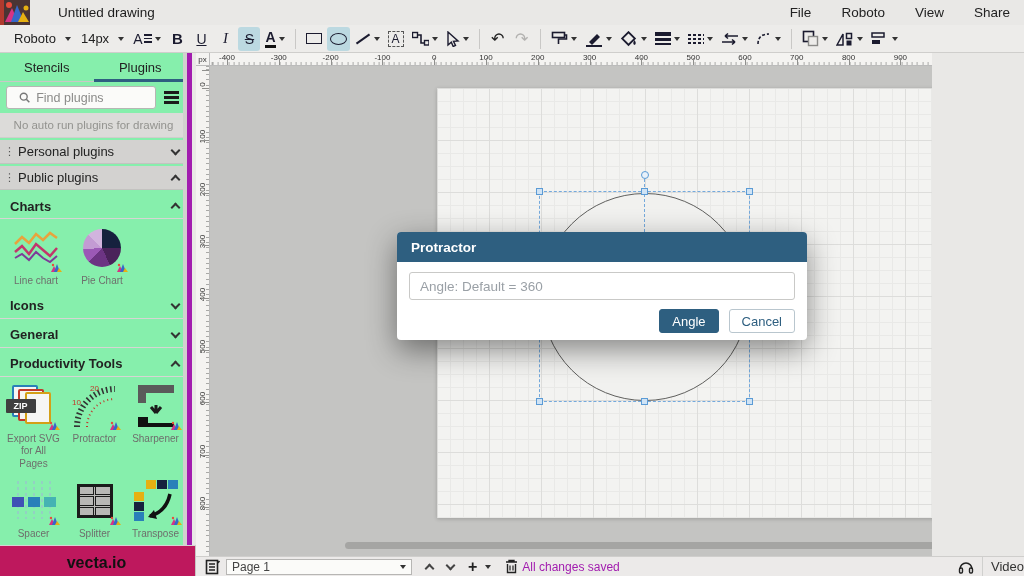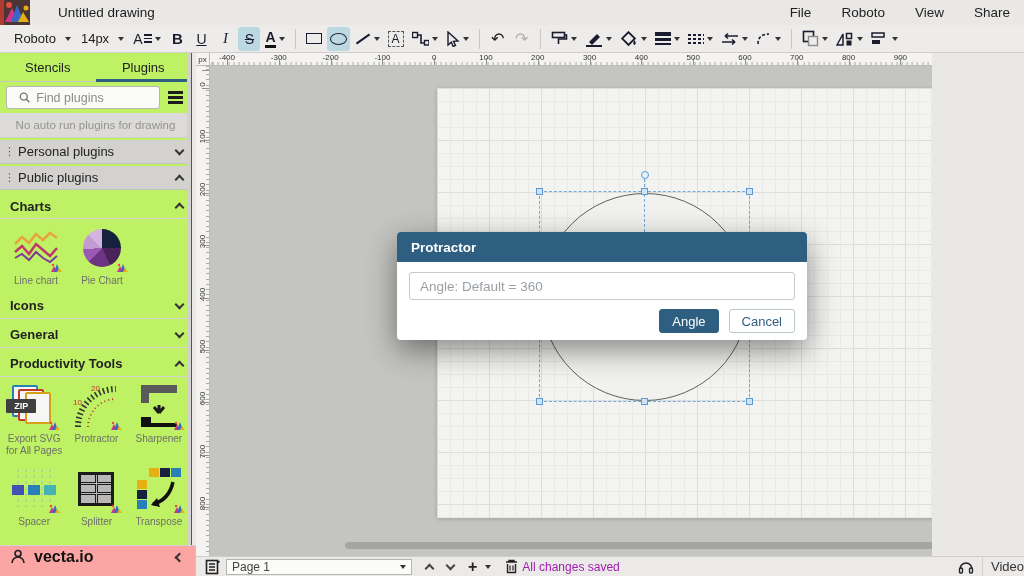--- a/index.html
+++ b/index.html
@@ -33,21 +33,21 @@
   .minibars { display:flex; flex-direction:column; gap:2px; margin-left:2px; }
   .minibars i { display:block; width:8px; height:1.5px; background:#1b1b2f; }
   .lw { display:flex; flex-direction:column; gap:2px; }
   .lw i { display:block; width:16px; background:#1b1b2f; }
   .dashrow { display:flex; flex-direction:column; gap:2px; }
   .dashrow i { display:block; width:16px; height:2px; background:repeating-linear-gradient(90deg,#1b1b2f 0 3px,transparent 3px 5px); }
   .undo { font-size:16px; color:#222; }
   .redo { font-size:16px; color:#b3b2b0; }
 
   
-  .sidebar { position:absolute; left:0; top:53px; width:192px; height:492px; background:#bef264; border-right:1px solid #a21caf; overflow:hidden; }
+  .sidebar { position:absolute; left:0; top:53px; width:192px; height:492px; background:#86efac; border-right:5px solid #a21caf; overflow:hidden; }
   .side-scroll { position:absolute; right:0; top:0; width:4px; height:100%; background:#d2d1cf; }
   .tabs { display:flex; height:29px; border-bottom:1px solid #c9c8c6; }
   .tab { flex:1; display:flex; align-items:center; justify-content:center; font-size:13px; position:relative; cursor:default; }
   .tab.active { font-weight:400; }
   .tab.active::after { content:""; position:absolute; left:0; right:0; bottom:-1px; height:3px; background:var(--accent); }
   .searchrow { display:flex; align-items:center; padding:4px 6px; gap:6px; }
   .searchbox { flex:1; display:flex; align-items:center; gap:6px; background:#fbfbf9; border:1px solid #b7b6b4; border-radius:3px; height:23px; padding:0 12px; }
   .searchbox input { border:none; outline:none; background:transparent; font-size:12.5px; width:100%; font-family:"Liberation Sans",sans-serif; color:#333; }
   .searchbox input::placeholder { color:#8b8b89; }
   .hamb { display:flex; flex-direction:column; gap:2.5px; padding:2px; }
@@ -65,21 +65,21 @@
   .tile .art { width:48px; height:46px; position:relative; display:flex; align-items:center; justify-content:center; }
   .tile .lbl { font-size:10px; color:#6e6e6c; text-align:center; margin-top:4px; line-height:1.25; }
   .wm { position:absolute; right:-2px; bottom:-2px; }
   .pie { width:38px; height:38px; border-radius:50%; background:conic-gradient(#16213e 0 25%, #4a235a 25% 43%, #6c3483 43% 62%, #9b59b6 62% 74%, #c39bd3 74% 87%, #d2b4de 87% 100%); }
   .zipbadge { position:absolute; left:-4px; top:16px; background:#3f3f3f; color:#fff; font-size:9px; font-weight:bold; padding:2px 8px; border-radius:1px; }
   .page-sheet { position:absolute; width:26px; height:32px; border:2px solid; border-radius:2px; background:#f6f6f4; }
   .splitgrid { width:36px; height:34px; background:#b9b8b6; border:3px solid #1b1b1b; display:grid; grid-template-columns:1fr 1fr; grid-template-rows:1fr 1fr 1fr; gap:3px; }
   .splitgrid i { background:#b9b8b6; outline:1.5px solid #1b1b1b; }
 
   
-  .brandbar { position:absolute; left:0; top:545px; width:196px; height:31px; background:#fca5a5; border-top:1px solid #d5d4d2; border-right:1px solid #c6c5c3; display:flex; align-items:center; padding:0 12px 8px 10px; gap:8px; }
+  .brandbar { position:absolute; left:0; top:545px; width:196px; height:31px; background:#be185d; border-top:1px solid #d5d4d2; border-right:1px solid #c6c5c3; display:flex; align-items:center; padding:0 12px 8px 10px; gap:8px;flex-direction:column; }
   .brand { font-size:16px; font-weight:bold; color:#111; }
   .brandbar .chev { border-color:#333; margin-left:auto; }
 
   
   .canvas { position:absolute; left:196px; top:53px; width:736px; height:503px; background:#c4c4c2; overflow:hidden; }
   .ruler-corner { position:absolute; left:0; top:0; width:14px; height:13px; background:#f4f3f1; border-right:1px solid #bbb; border-bottom:1px solid #bbb; font-size:8px; color:#333; display:flex; align-items:center; justify-content:center; z-index:5; }
   .h-ruler { position:absolute; left:14px; top:0; width:814px; height:13px; background:#f4f3f1; border-bottom:1px solid #bbb; z-index:4; }
   .h-ruler::before { content:""; position:absolute; left:0; right:0; bottom:0; height:3px; background:repeating-linear-gradient(90deg,#a9a9a7 0 1px,transparent 1px 5.18px); background-position-x:2.6px; }
   .h-ruler::after { content:""; position:absolute; left:0; right:0; bottom:0; height:7px; background:repeating-linear-gradient(90deg,#8f8f8d 0 1px,transparent 1px 51.8px); background-position-x:17px; }
   .h-ruler span { position:absolute; top:0; transform:translateX(-50%); font-size:8px; color:#333; }

